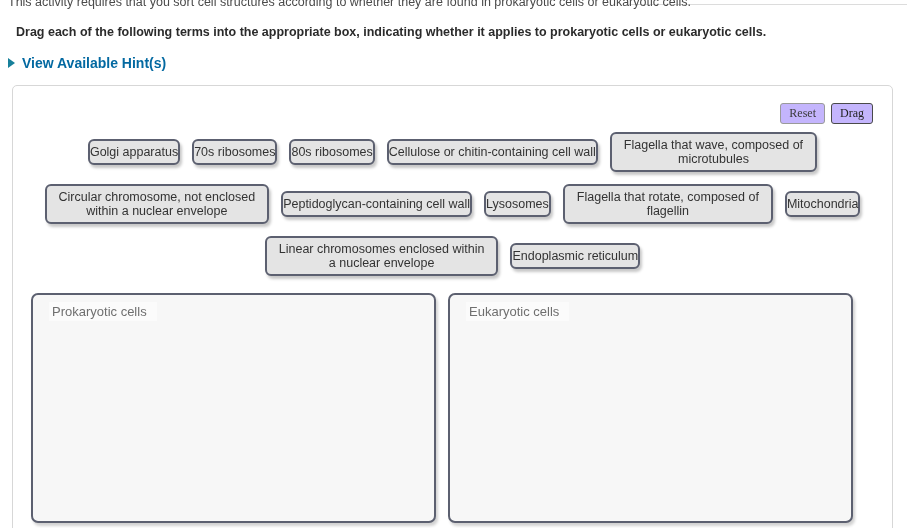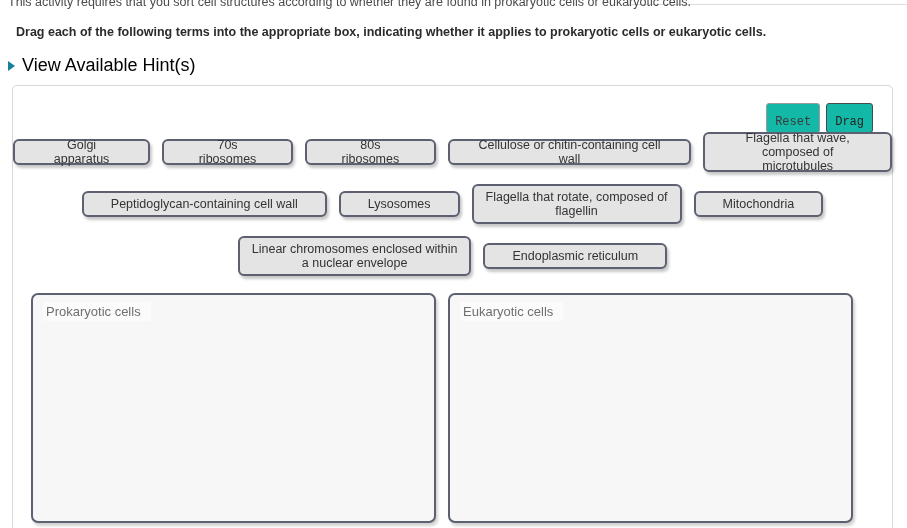--- a/index.html
+++ b/index.html
@@ -58,23 +58,23 @@
   }
   .hint-tri {
     width: 0;
     height: 0;
     border-top: 5px solid transparent;
     border-bottom: 5px solid transparent;
     border-left: 7px solid #17809b;
     flex: none;
   }
   .hint-label {
-    font-size: 18px;
-    font-weight: normal;
-    color: #000000;
+    font-size: 14px;
+    font-weight: bold;
+    color: #0369a1;
   }
 
   
   .panel {
     position: absolute;
     left: 12px;
     top: 85px;
     width: 881px;
     height: 452px;
     border: 1px solid #d7d7d7;
@@ -85,27 +85,27 @@
 
   
   .toolbar {
     position: absolute;
     right: 19px;
     top: 17px;
     display: flex;
     gap: 6px;
   }
   .tb-btn {
-    font-family: Liberation Mono, monospace;
+    font-family: Liberation Serif, serif;
     font-size: 12px;
     color: #3a3a3a;
-    background: #14b8a6;
+    background: #c4b5fd;
     border: 1px solid #9a9a9a;
     border-radius: 3px;
-    padding: 11px 8px 3px 8px;
+    padding: 2px 8px 3px 8px;
     line-height: 14px;
     cursor: pointer;
   }
   .tb-btn.strong { border-color: #4a4a4a; color: #222; }
 
   
   .tile-area {
     position: absolute;
     left: 0;
     top: 46px;
@@ -125,21 +125,21 @@
   .tile-row.r3 { top: 104px; }
 
   .tile {
     background: #e4e4e4;
     border: 2px solid #5c6070;
     border-radius: 6px;
     color: #333333;
     font-size: 12.5px;
     line-height: 14px;
     text-align: center;
-    padding: 5px 27px;
+    padding: 5px 0;
     box-sizing: border-box;
     box-shadow: 2px 3px 3px rgba(0,0,0,0.22);
     cursor: move;
     display: flex;
     align-items: center;
     justify-content: center;
     white-space: pre-line;
   }
   .tile.tall {
     height: 40px;
@@ -161,21 +161,21 @@
     height: 230px;
     background: #f7f7f7;
     border: 2px solid #5c6070;
     border-radius: 7px;
     box-sizing: border-box;
     box-shadow: 2px 3px 3px rgba(0,0,0,0.18);
     position: relative;
   }
   .dz-label {
     position: absolute;
-    left: 10px;
+    left: 16px;
     top: 7px;
     background: #fbfbfb;
     color: #6f6f6f;
     font-size: 13px;
     line-height: 17px;
     padding: 1px 10px 1px 3px;
   }
 </style>
 </head>
 <body>
@@ -201,20 +201,22 @@
   <div class="tile-area">
     <div class="tile-row r1">
       <div class="tile short">Golgi apparatus</div>
       <div class="tile short">70s ribosomes</div>
       <div class="tile short">80s ribosomes</div>
       <div class="tile short">Cellulose or chitin-containing cell wall</div>
       <div class="tile tall">Flagella that wave, composed of
 microtubules</div>
     </div>
     <div class="tile-row r2">
+      <div class="tile tall">Circular chromosome, not enclosed
+within a nuclear envelope</div>
       <div class="tile short">Peptidoglycan-containing cell wall</div>
       <div class="tile short">Lysosomes</div>
       <div class="tile tall">Flagella that rotate, composed of
 flagellin</div>
       <div class="tile short">Mitochondria</div>
     </div>
     <div class="tile-row r3">
       <div class="tile tall">Linear chromosomes enclosed within
 a nuclear envelope</div>
       <div class="tile short">Endoplasmic reticulum</div>

